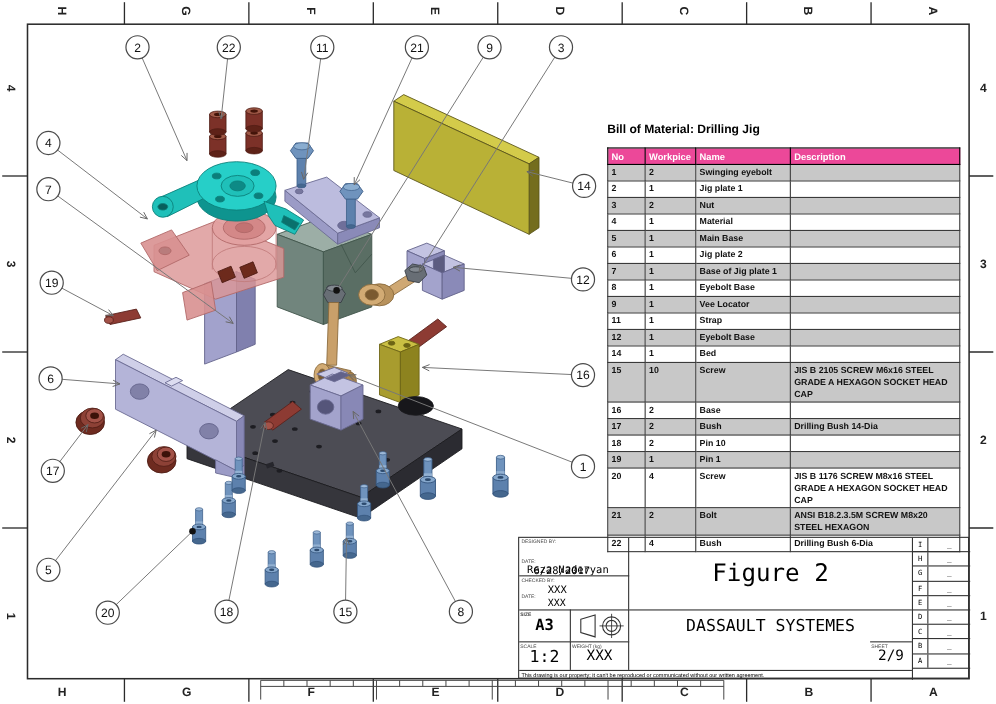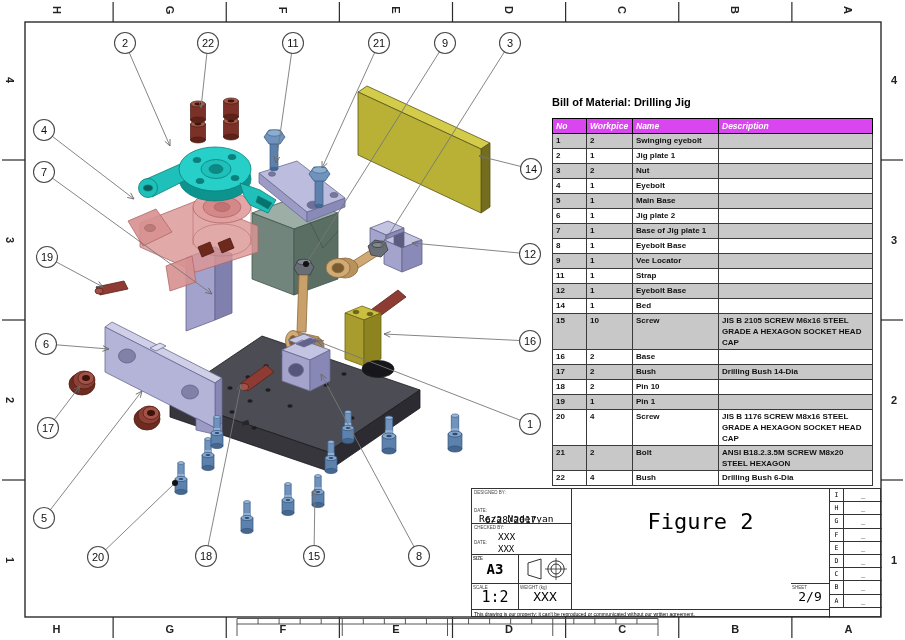--- a/index.html
+++ b/index.html
@@ -2,25 +2,25 @@
 <html><head>
 <meta charset="utf-8">
 <style>
   html,body{margin:0;padding:0;background:#fff;}
   .sheet{position:relative;width:905px;height:640px;background:#fff;overflow:hidden;
          font-family:"Liberation Sans",sans-serif;}
   #draw-svg{position:absolute;left:0;top:0;}
 
   
   .bom{position:absolute;left:552px;top:96px;width:321px;}
-  .bom-title{font-weight:bold;font-size:11px;color:#000;margin:0 0 10px 0;}
+  .bom-title{font-weight:bold;font-size:11px;color:#000;margin:16px 0 10px 0;}
   table.bomtab{border-collapse:collapse;width:320px;table-layout:fixed;
                font-size:8px;font-weight:bold;color:#111;}
-  table.bomtab th{background:#d946ef;color:#fff;text-align:left;font-size:8.5px;
-                  padding:2px 3px;border:1px solid #000;font-style:italic;}
+  table.bomtab th{background:#ec4899;color:#fff;text-align:left;font-size:8.5px;
+                  padding:2px 3px;border:1px solid #000;}
   table.bomtab td{border:1px solid #3a3a3a;padding:1px 3px;line-height:11px;
                   height:12px;vertical-align:top;overflow:hidden;}
   tr.shaded{background:#c8c8c8;}
 
   
   .tblock{position:absolute;left:471px;top:488px;width:410px;height:129px;
           border:1px solid #333;box-sizing:border-box;font-family:"DejaVu Sans Mono","Liberation Mono",monospace;color:#000;}
   .tb-abs{position:absolute;box-sizing:border-box;}
   .tb-lab{position:absolute;font-family:"Liberation Sans",sans-serif;font-size:4.5px;color:#444;white-space:nowrap;}
   .tb-val{position:absolute;font-size:9.5px;white-space:nowrap;}
@@ -506,21 +506,21 @@
           </tr>
           <tr class="shaded">
             <td>3</td>
             <td>2</td>
             <td>Nut</td>
             <td></td>
           </tr>
           <tr>
             <td>4</td>
             <td>1</td>
-            <td>Eyebolt</td>
+            <td>Material</td>
             <td></td>
           </tr>
           <tr class="shaded">
             <td>5</td>
             <td>1</td>
             <td>Main Base</td>
             <td></td>
           </tr>
           <tr>
             <td>6</td>
@@ -638,20 +638,21 @@
     </div>
     <div class="tb-abs cell-border-t cell-border-r center-flex" style="left:47px;top:65px;width:53px;height:29px;">
       <svg width="50" height="26" viewBox="0 0 50 26">
         <polygon points="8,7 21,3 21,23 8,19" fill="none" stroke="#333" stroke-width="1"></polygon>
         <circle cx="36" cy="13" r="8.2" fill="none" stroke="#333" stroke-width="1"></circle>
         <circle cx="36" cy="13" r="5" fill="none" stroke="#333" stroke-width="1"></circle>
         <line x1="25" y1="13" x2="47" y2="13" stroke="#333" stroke-width="0.8"></line>
         <line x1="36" y1="2" x2="36" y2="24" stroke="#333" stroke-width="0.8"></line>
       </svg>
     </div>
+    <div class="tb-abs cell-border-t center-flex" style="left:100px;top:65px;width:257px;height:29px;font-size:15px;">DASSAULT SYSTEMES</div>
 
     <div class="tb-abs cell-border-t cell-border-r" style="left:0;top:94px;width:47px;height:26px;">
       <span class="tb-lab" style="left:1px;top:1px;">SCALE</span>
       <div class="center-flex" style="width:100%;height:100%;font-size:15px;">1:2</div>
     </div>
     <div class="tb-abs cell-border-t cell-border-r" style="left:47px;top:94px;width:53px;height:26px;">
       <span class="tb-lab" style="left:1px;top:1px;">WEIGHT (kg)</span>
       <div class="center-flex" style="width:100%;height:100%;font-size:13px;">XXX</div>
     </div>
     <div class="tb-abs cell-border-t" style="left:319px;top:94px;width:38px;height:26px;">

